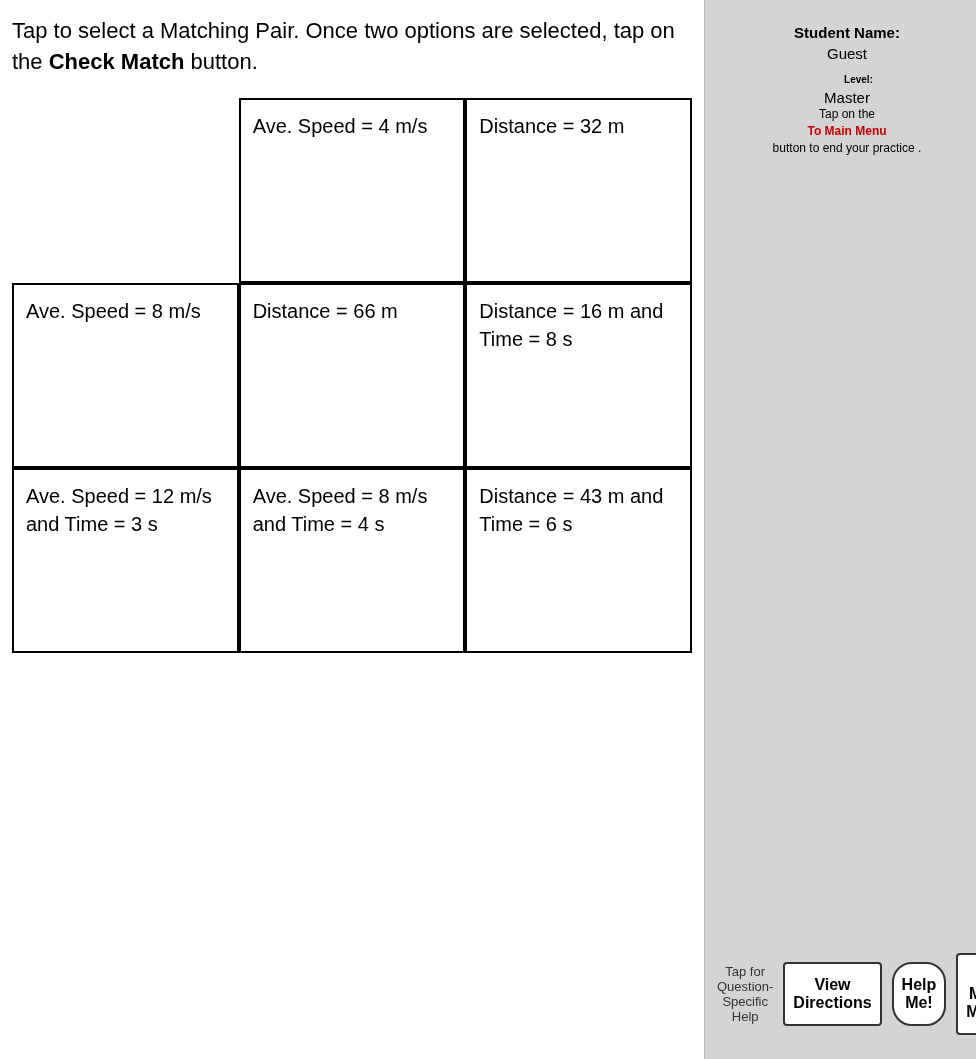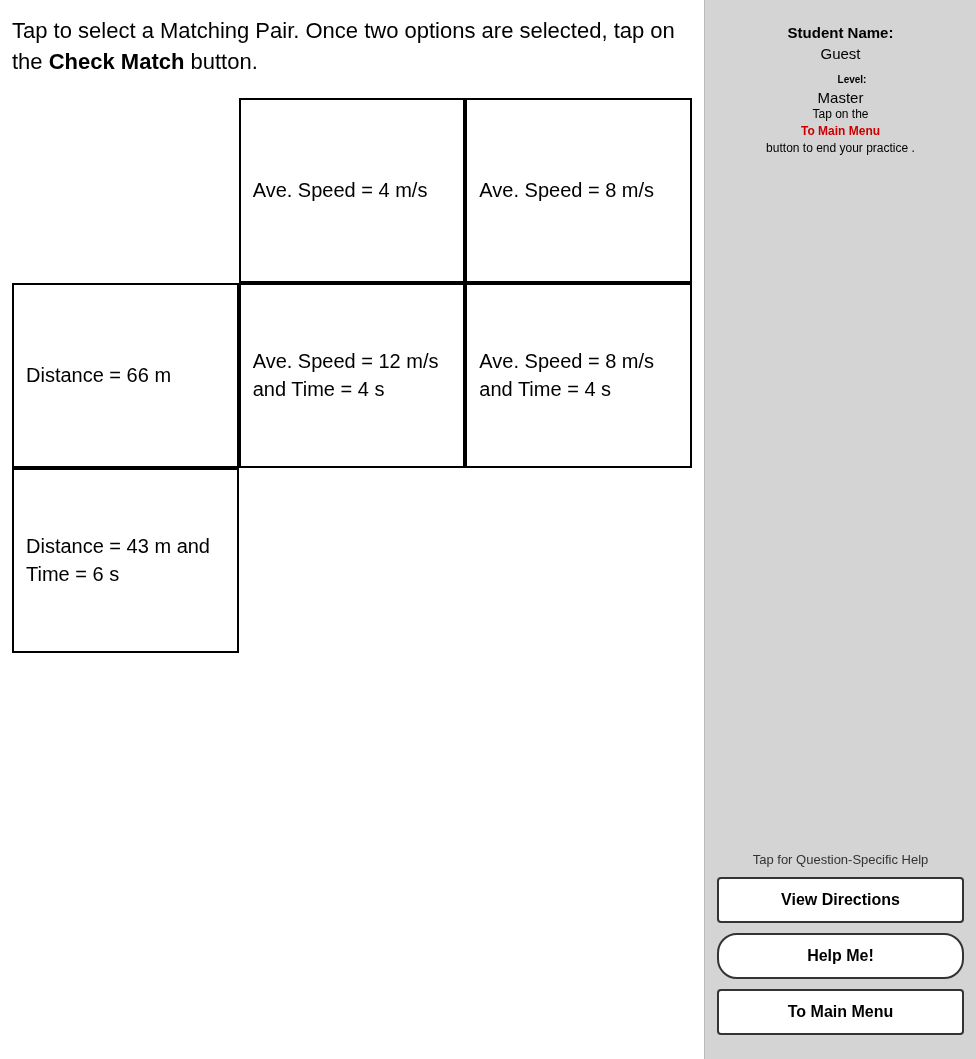--- a/index.html
+++ b/index.html
@@ -40,21 +40,21 @@
       grid-template-columns: repeat(3, 1fr);
       grid-template-rows: repeat(3, 1fr);
       gap: 0;
       width: 680px;
     }
 
     .card {
       border: 2px solid #000;
       min-height: 185px;
       display: flex;
-      align-items: center;
+      align-items: flex-start;
       justify-content: flex-start;
       padding: 12px;
       font-size: 20px;
       line-height: 1.4;
       cursor: pointer;
       background: #fff;
     }
 
     
     .card-empty {
@@ -112,21 +112,21 @@
       font-weight: bold;
     }
 
     .spacer {
       flex: 1;
     }
 
     .help-section {
       width: 100%;
       display: flex;
-      flex-direction: column;
+      flex-direction: row;
       align-items: center;
       gap: 10px;
       margin-top: 10px;
     }
 
     .help-label {
       font-size: 13px;
       text-align: center;
       color: #333;
     }
@@ -154,30 +154,36 @@
   <p class="instruction-text">
     <span>Tap to select a Matching Pair. Once two options are selected, tap on the </span><strong>Check Match</strong><span> button.</span>
   </p>
 
   <div class="grid-area">
 
     <div class="card card-empty"></div>
     <div class="card">
       <span>Ave. Speed = 4 m/s</span>
     </div>
+    <div class="card">
+      <span>Distance = 32 m</span>
+    </div>
 
     <div class="card">
       <span>Ave. Speed = 8 m/s</span>
     </div>
     <div class="card">
       <span>Distance = 66 m</span>
     </div>
-
-    <div class="card">
-      <span>Ave. Speed = 12 m/s and Time = 4 s</span>
+    <div class="card">
+      <span>Distance = 16 m and Time = 8 s</span>
+    </div>
+
+    <div class="card">
+      <span>Ave. Speed = 12 m/s and Time = 3 s</span>
     </div>
     <div class="card">
       <span>Ave. Speed = 8 m/s and Time = 4 s</span>
     </div>
     <div class="card">
       <span>Distance = 43 m and Time = 6 s</span>
     </div>
   </div>
 </div>
 

